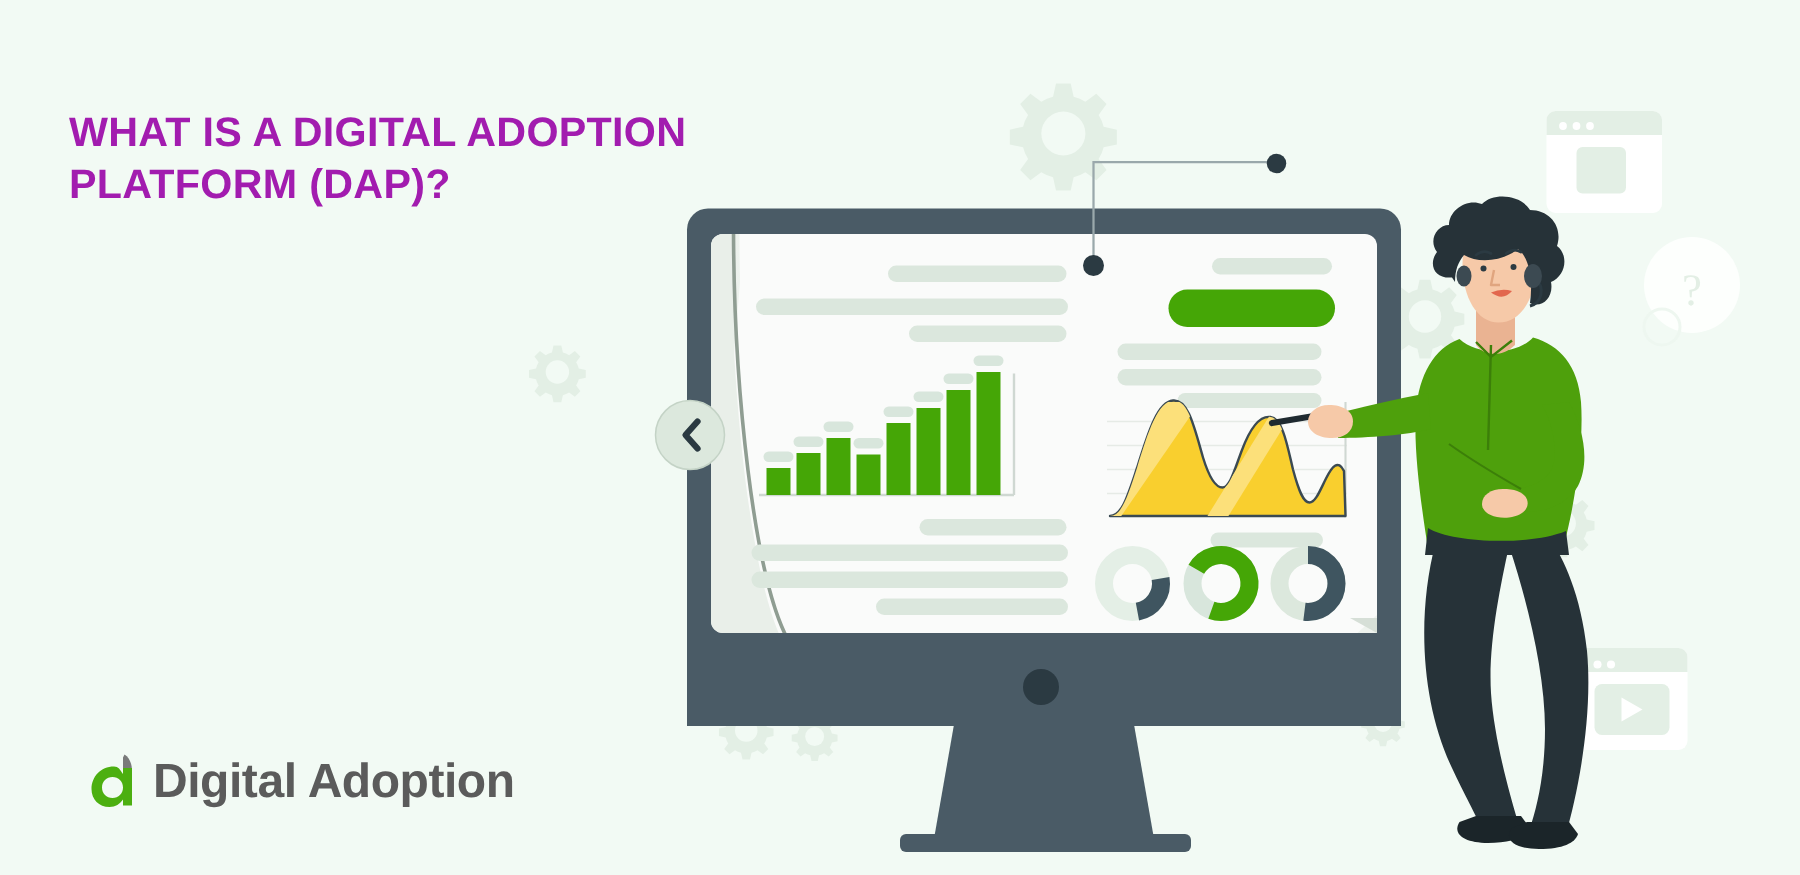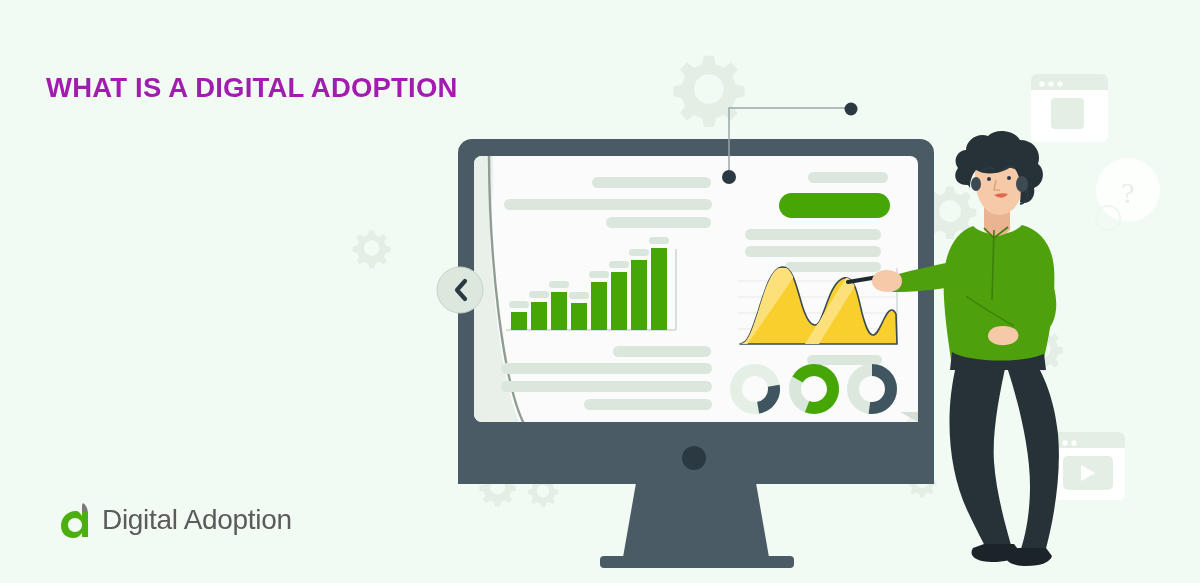--- a/index.html
+++ b/index.html
@@ -12,21 +12,21 @@
   #stage{position:absolute;inset:0;width:1200px;height:583px;}
   
   .headline{
     position:absolute;left:46px;top:70px;width:520px;
     font-size:27.5px;font-weight:bold;line-height:1.28;
     letter-spacing:.2px;color:#a21caf;text-transform:uppercase;
   }
   
   .logo{position:absolute;left:57px;top:497px;height:46px;display:flex;align-items:center;}
   .logo-mark{position:relative;width:40px;height:40px;margin-right:5px;}
-  .logo-text{font-size:28px;font-weight:400;color:#5b5b5b;letter-spacing:-.3px;}
+  .logo-text{font-size:32px;font-weight:700;color:#5b5b5b;letter-spacing:-.3px;}
   
   .layer{position:absolute;left:0;top:0;}
 </style>
 </head>
 <body>
 
 <div id="stage">
 
   <svg class="layer" width="1200" height="583" viewBox="0 0 1200 583">
     <defs>
@@ -278,20 +278,21 @@
       <path d="M994 230 L992 300" fill="none" stroke="#3c7f09" stroke-width="1.6"></path>
       <path d="M984 228 L994 238 L1008 227" fill="none" stroke="#3c7f09" stroke-width="1.6"></path>
       <path d="M966 296 C 980 306, 1000 318, 1014 326" fill="none" stroke="#3c7f09" stroke-width="1.4"></path>
 
       <path d="M952 352 C 968 362, 1020 364, 1044 354 L 1046 370 L 950 370 Z" fill="#263238"></path>
     </g>
   </svg>
 
   <div class="headline">
     <div>WHAT IS A DIGITAL ADOPTION</div>
+    <div>PLATFORM (DAP)?</div>
   </div>
 
   <div class="logo">
     <div class="logo-mark">
       <svg width="40" height="40" viewBox="0 0 40 40">
         <path d="M26 3 C 31 6, 32 14, 30 19 L 25 19 L 25 5 Z" fill="#7a7a7a"></path>
         <path d="M19 11 C 10 11, 4 18, 4 26 C 4 33, 9 38, 16 38 C 20 38, 23 36, 25 33 L 25 37 L 31 37 L 31 12 L 25 12 L 25 16 C 23 13, 22 11, 19 11 Z
                  M 18 18 C 22 18, 25 21, 25 25 C 25 29, 22 32, 18 32 C 14 32, 11 29, 11 25 C 11 21, 14 18, 18 18 Z" fill="#4caf10"></path>
       </svg>
     </div>

